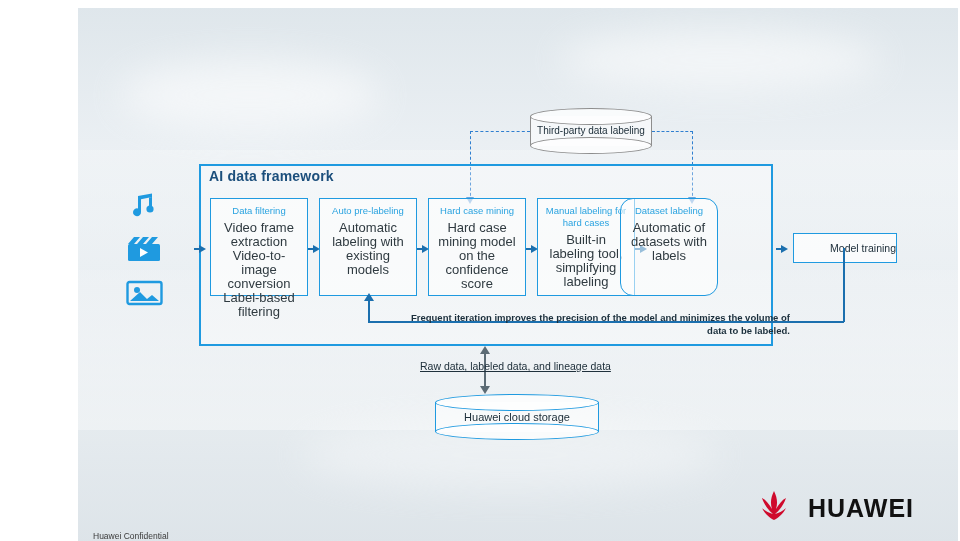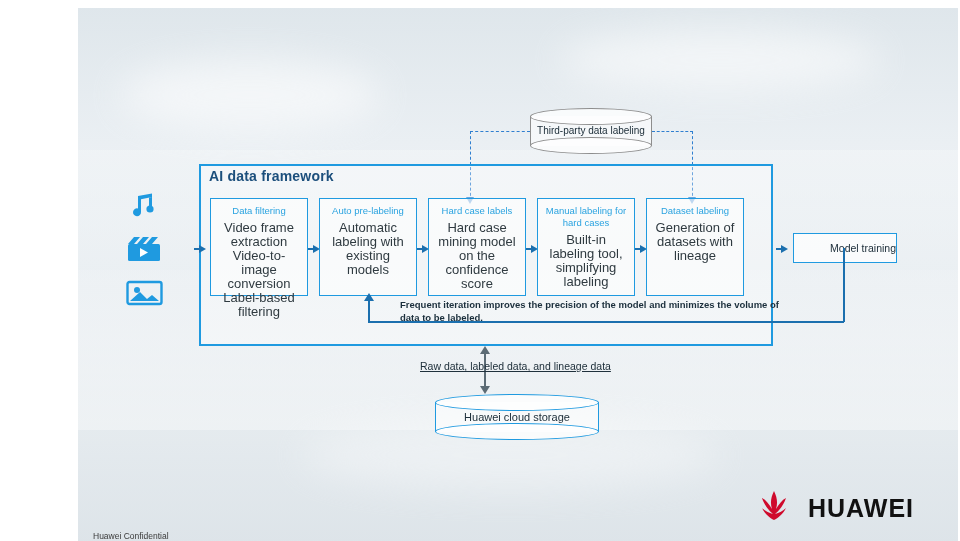--- a/index.html
+++ b/index.html
@@ -105,21 +105,21 @@
     font-size: 13px;
     color: #2f3a40;
     line-height: 14px;
     display: block;
     padding: 4px 5px 0 5px;
   }
   #stage0 { left: 210px; }
   #stage1 { left: 319px; }
   #stage2 { left: 428px; }
   #stage3 { left: 537px; }
-  #stage4 { left: 646px; }
+  #stage4 { left: 620px; border-radius: 13px; }
 
   
   .arrow-h {
     position: absolute;
     top: 245px;
     width: 11px;
     height: 9px;
   }
   .arrow-h .shaft {
     position: absolute;
@@ -160,23 +160,23 @@
     color: #20313c;
     display: flex;
     align-items: center;
     justify-content: flex-end;
   }
 
   
   .feedback-caption {
     position: absolute;
     left: 400px;
-    top: 299px;
+    top: 312px;
     width: 390px;
-    text-align: left;
+    text-align: right;
     font-size: 9.5px;
     font-weight: bold;
     color: #1b2f3c;
     line-height: 12.5px;
   }
 
   
   .fb-line { position: absolute; background: #1b6fae; }
   #fb-vert-right { left: 843px; top: 248px; width: 1.5px; height: 74px; }
   #fb-horiz { left: 368px; top: 321px; width: 476px; height: 1.5px; }
@@ -390,40 +390,40 @@
   <div class="stage" id="stage1">
     <span class="st-title">Auto pre-labeling</span>
     <span class="st-desc">Automatic labeling with existing models</span>
   </div>
   <div class="arrow-h" id="arr2">
     <div class="shaft"></div>
     <div class="head"></div>
   </div>
 
   <div class="stage" id="stage2">
-    <span class="st-title">Hard case labels</span>
+    <span class="st-title">Hard case mining</span>
     <span class="st-desc">Hard case mining model on the confidence score</span>
   </div>
   <div class="arrow-h" id="arr3">
     <div class="shaft"></div>
     <div class="head"></div>
   </div>
 
   <div class="stage" id="stage3">
     <span class="st-title">Manual labeling for hard cases</span>
     <span class="st-desc">Built-in labeling tool, simplifying labeling</span>
   </div>
   <div class="arrow-h" id="arr4">
     <div class="shaft"></div>
     <div class="head"></div>
   </div>
 
   <div class="stage" id="stage4">
     <span class="st-title">Dataset labeling</span>
-    <span class="st-desc">Generation of datasets with lineage</span>
+    <span class="st-desc">Automatic of datasets with labels</span>
   </div>
   <div class="arrow-h" id="arr5">
     <div class="shaft"></div>
     <div class="head"></div>
   </div>
 
   <div class="model-training">
     <span>Model training</span>
   </div>
 

